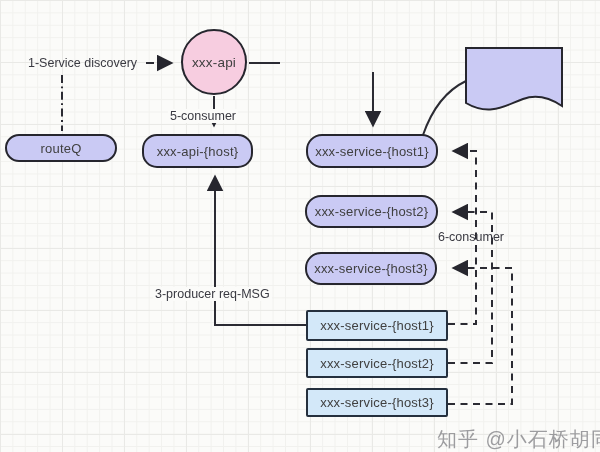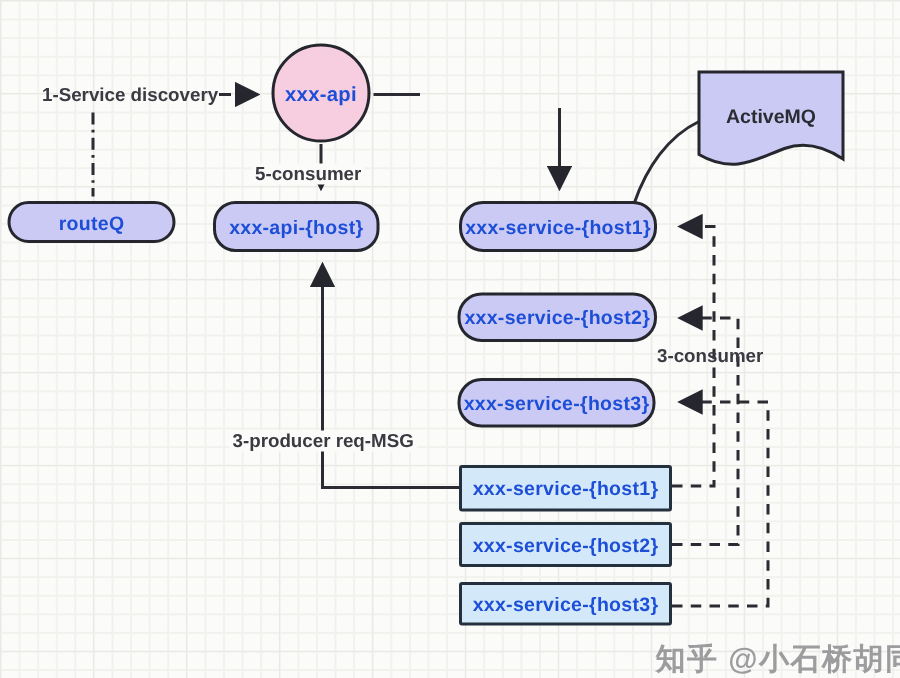--- a/index.html
+++ b/index.html
@@ -11,28 +11,27 @@
     position:relative;
     width:600px;height:452px;
     overflow:hidden;
     background-color:#fbfbf9;
     background-image:
       linear-gradient(#e9e9e6 1px, transparent 1px),
       linear-gradient(90deg, #e9e9e6 1px, transparent 1px),
       linear-gradient(#f1f1ee 1px, transparent 1px),
       linear-gradient(90deg, #f1f1ee 1px, transparent 1px);
     background-size:62px 62px,62px 62px,12.4px 12.4px,12.4px 12.4px;
-    font-weight:bold;
   }
   svg.connectors{position:absolute;inset:0;}
   .node{
     position:absolute;
     display:flex;align-items:center;justify-content:center;
     box-sizing:border-box;
-    color:#1d4ed8;
+    color:#404040;
     font-size:13px;
     letter-spacing:.2px;
     white-space:nowrap;
     text-align:right;
   }
   .purple{
     background:#cacaf4;
     border:2px solid #26262e;
     border-radius:15px;
   }
@@ -97,29 +96,28 @@
     <path d="M466,48 L562,48 L562,106 C550,98 537,94 523,99 C506,105 490,117 466,103 Z" fill="#cacaf4" stroke="#26262e" stroke-width="2"></path>
 
     <path d="M448,324 L476,324 L476,151 L454,151" fill="none" stroke="#2b2b33" stroke-width="2" stroke-dasharray="7 5.5" marker-end="url(#arr)"></path>
     <path d="M448,363 L492,363 L492,212 L454,212" fill="none" stroke="#2b2b33" stroke-width="2" stroke-dasharray="7 5.5" marker-end="url(#arr)"></path>
     <path d="M448,404 L512,404 L512,268 L454,268" fill="none" stroke="#2b2b33" stroke-width="2" stroke-dasharray="7 5.5" marker-end="url(#arr)"></path>
   </svg>
 
   <div class="edge-label" style="left:28px;top:56px;">1-Service discovery</div>
   <div class="edge-label masked" style="left:168px;top:109px;">5-consumer</div>
   <div class="edge-label masked" style="left:153px;top:287px;">3-producer req-MSG</div>
-  <div class="edge-label" style="left:438px;top:230px;">3-consumer</div>
+  <div class="edge-label" style="left:438px;top:230px;">6-consumer</div>
 
   <div class="node circle" style="left:181px;top:29px;width:66px;height:66px;">xxx-api</div>
 
   <div class="node purple" style="left:5px;top:134px;width:112px;height:28px;">routeQ</div>
 
   <div class="node purple" style="left:142px;top:134px;width:111px;height:34px;">xxx-api-{host}</div>
 
-  <div class="doc-label" style="left:466px;top:62px;width:96px;height:30px;">ActiveMQ</div>
 
   <div class="node purple pill" style="left:306px;top:134px;width:132px;height:34px;">xxx-service-{host1}</div>
   <div class="node purple pill" style="left:305px;top:195px;width:133px;height:33px;">xxx-service-{host2}</div>
   <div class="node purple pill" style="left:305px;top:252px;width:132px;height:33px;">xxx-service-{host3}</div>
 
   <div class="node blue" style="left:306px;top:310px;width:142px;height:31px;">xxx-service-{host1}</div>
   <div class="node blue" style="left:306px;top:348px;width:142px;height:30px;">xxx-service-{host2}</div>
   <div class="node blue" style="left:306px;top:388px;width:142px;height:29px;">xxx-service-{host3}</div>
 
   <div class="watermark" style="left:437px;top:415px;">知乎 @小石桥胡同</div>

